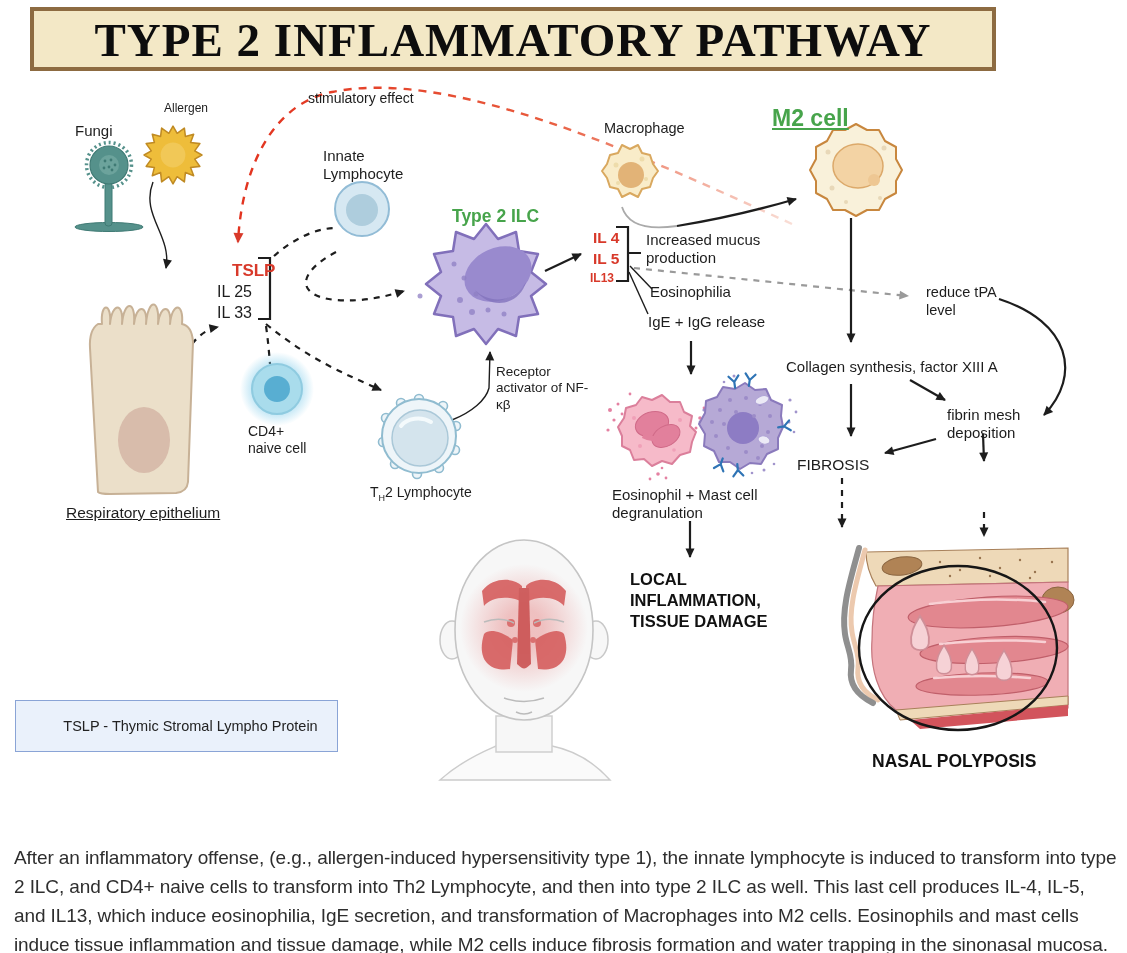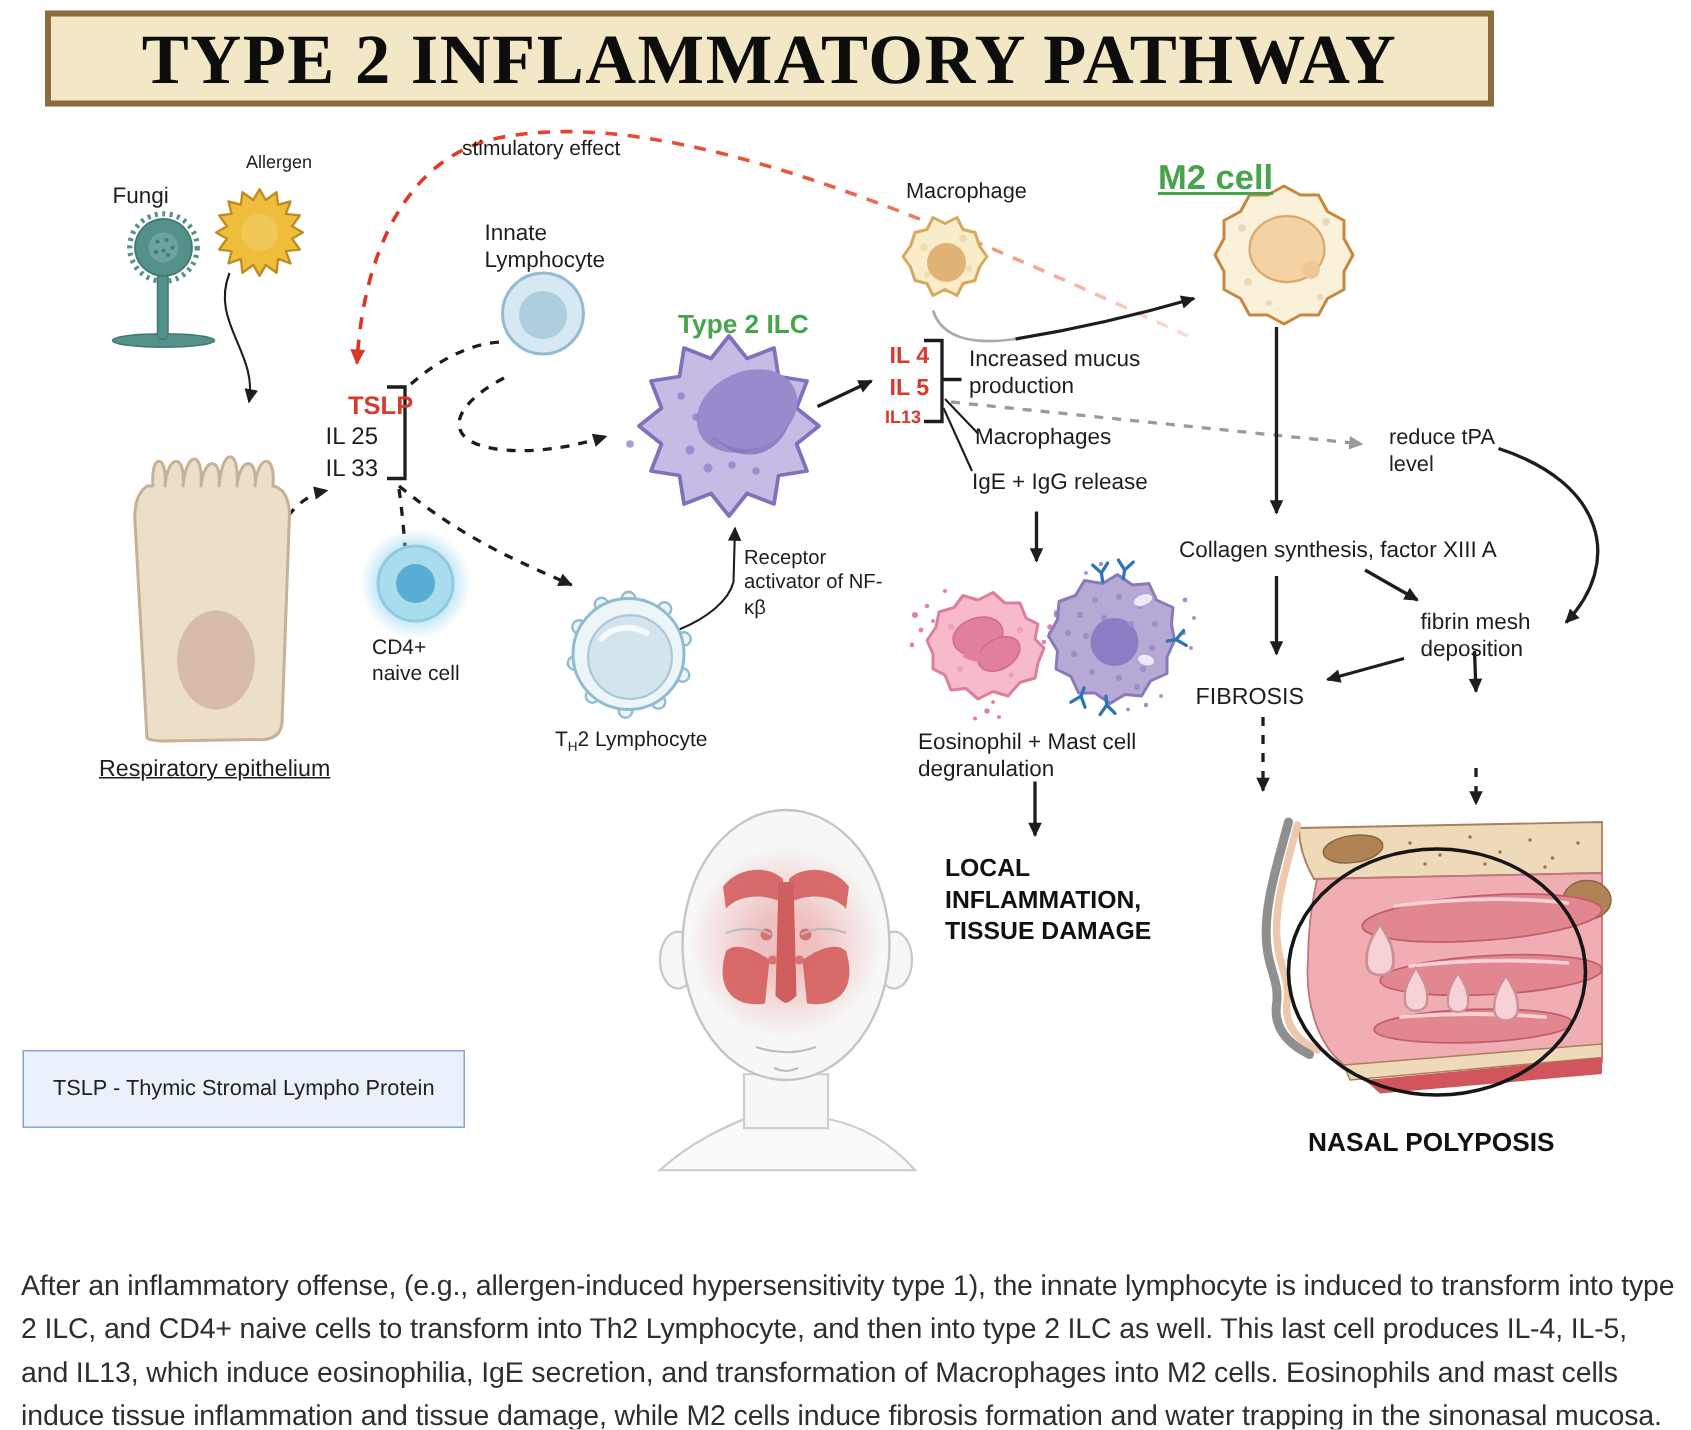--- a/index.html
+++ b/index.html
@@ -11,21 +11,21 @@
       background:var(--title_bg);border:4px solid var(--title_border);
       display:flex;align-items:flex-end;justify-content:center;}
   .title-text{font-family:"Liberation Serif", serif;font-size:47px;font-weight:600;
       letter-spacing:1px;color:#0d0d0d;white-space:nowrap;}
   .red{color:var(--accent_red);font-weight:bold;}
   .green{color:var(--accent_green);font-weight:bold;}
   .boldcaps{font-weight:bold;color:#111;margin-left:12px;}
   .underline{text-decoration:underline;}
   .legend-box{position:absolute;left:15px;top:700px;width:293px;height:50px;
       background:var(--legend_bg);border:1.5px solid var(--legend_border);
-      display:flex;align-items:center;justify-content:center;font-size:14.5px;color:#222;}
+      display:flex;align-items:center;justify-content:center;font-size:14.5px;color:#222;padding-left:28px;}
   .caption{position:absolute;left:14px;top:843px;width:1103px;font-size:19px;
       line-height:29px;color:#2e2e2e;letter-spacing:-0.1px;}
   svg{overflow:visible;}
   .overlay{position:absolute;left:0;top:0;pointer-events:none;}
   .arrow{stroke:var(--arrow_black);fill:none;stroke-width:2.2;}
   .thin{stroke-width:1.4;}
   .dashed{stroke-dasharray:6 6;}
   .gray{stroke:var(--arrow_gray);}
   .bracket{stroke:#1d1d1d;fill:none;stroke-width:2.2;}
   .mb{fill:var(--arrow_black);} .mr{fill:var(--accent_red);} .mg{fill:var(--arrow_gray);}
@@ -376,21 +376,21 @@
   <div class="lbl" style="left:496px;top:364px;font-size:13.5px;">Receptor
 activator of NF-
 κβ</div>
 
   <div class="lbl red" style="left:593px;top:229px;font-size:15.5px;">IL 4</div>
   <div class="lbl red" style="left:593px;top:250px;font-size:15.5px;">IL 5</div>
   <div class="lbl red" style="left:590px;top:271px;font-size:12px;">IL13</div>
 
   <div class="lbl" style="left:646px;top:231px;font-size:15px;">Increased mucus
 production</div>
-  <div class="lbl" style="left:650px;top:283px;font-size:15px;">Macrophages</div>
+  <div class="lbl" style="left:650px;top:283px;font-size:15px;">Eosinophilia</div>
   <div class="lbl" style="left:648px;top:313px;font-size:15px;">IgE + IgG release</div>
 
   <div class="lbl" style="left:926px;top:284px;font-size:14.5px;">reduce tPA
 level</div>
   <div class="lbl" style="left:786px;top:358px;font-size:15px;">Collagen synthesis, factor XIII A</div>
   <div class="lbl" style="left:947px;top:406px;font-size:15px;">fibrin mesh
 deposition</div>
   <div class="lbl" style="left:797px;top:456px;font-size:15.5px;">FIBROSIS</div>
 
   <div class="lbl" style="left:612px;top:486px;font-size:15px;">Eosinophil + Mast cell

